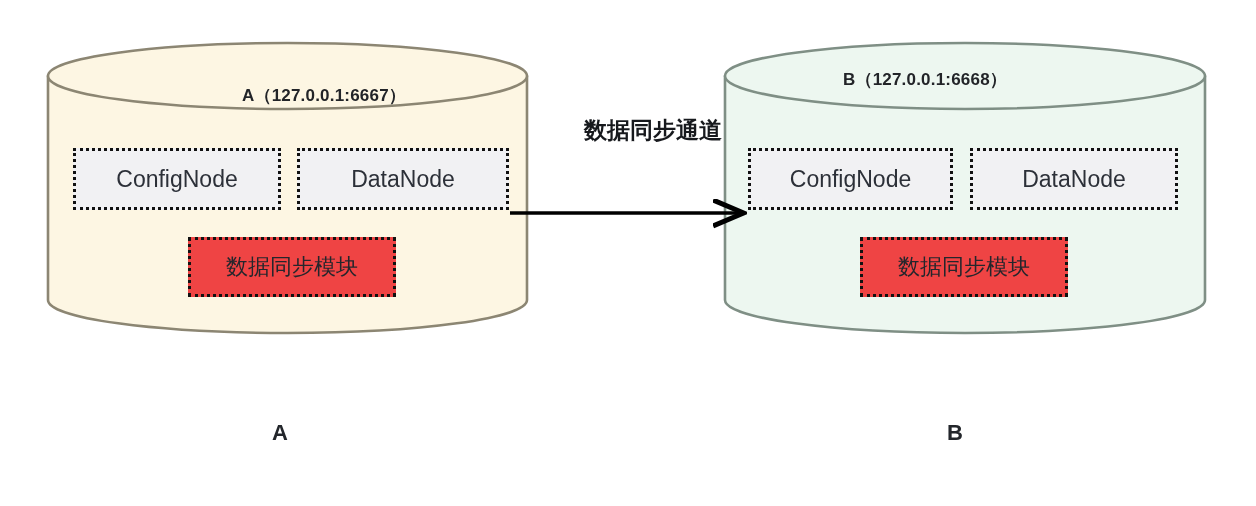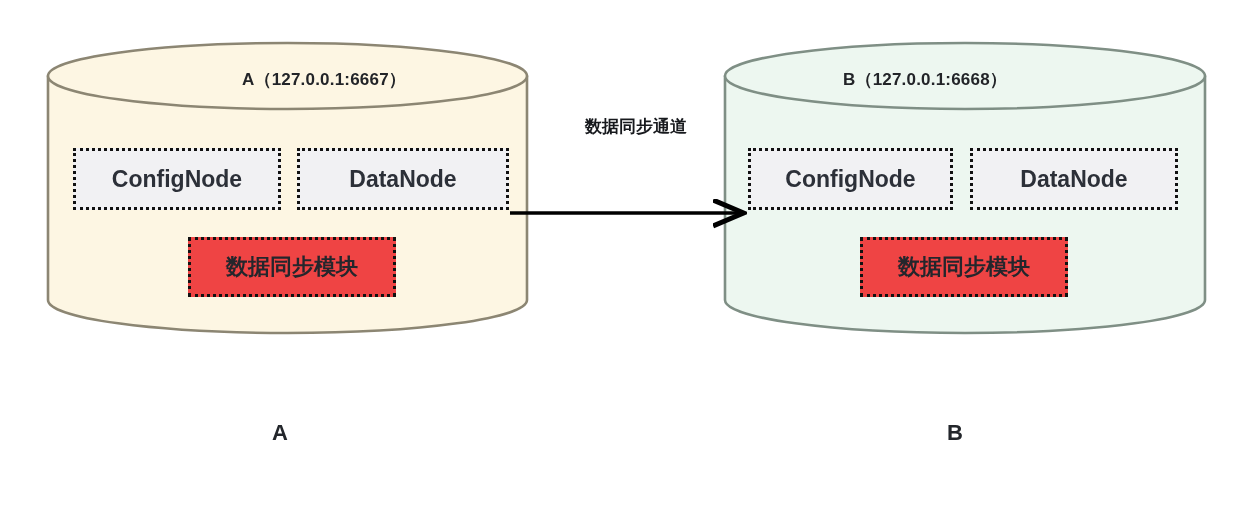--- a/index.html
+++ b/index.html
@@ -35,57 +35,57 @@
   
   .cyl-title {
     position: absolute;
     text-align: center;
     font-size: 17px;
     font-weight: 600;
     color: #222428;
     letter-spacing: 0.2px;
     white-space: nowrap;
   }
-  #title-a { left: 48px;  top: 68px;  width: 552px; }
+  #title-a { left: 48px;  top: 84px;  width: 552px; }
   #title-b { left: 685px; top: 68px;  width: 480px; }
 
   
   .dbox {
     position: absolute;
     box-sizing: border-box;
     border: 3px dotted #111111;
     display: flex;
     align-items: center;
     justify-content: center;
     font-size: 23px;
-    font-weight: 700;
+    font-weight: 400;
     color: #2c3038;
     white-space: nowrap;
   }
   .dbox.grey   { background: #f1f1f3; }
   .dbox.purple { background: #ef4444; color: #24262c; }
 
   
   #a-confignode { left: 73px;  top: 148px; width: 208px; height: 62px; }
   #a-datanode   { left: 297px; top: 148px; width: 212px; height: 62px; }
   #a-syncmod    { left: 188px; top: 237px; width: 208px; height: 60px; font-size: 22px; }
 
   
   #b-confignode { left: 748px; top: 148px; width: 205px; height: 62px; }
   #b-datanode   { left: 970px; top: 148px; width: 208px; height: 62px; }
   #b-syncmod    { left: 860px; top: 237px; width: 208px; height: 60px; font-size: 22px; }
 
   
   #channel-label {
     position: absolute;
-    left: 511px;
+    left: 528px;
     top: 115px;
     width: 250px;
     text-align: center;
-    font-size: 17px;
+    font-size: 23px;
     font-weight: 700;
     color: #17191d;
     white-space: nowrap;
   }
 
   
   .caption {
     position: absolute;
     text-align: center;
     font-size: 22px;

